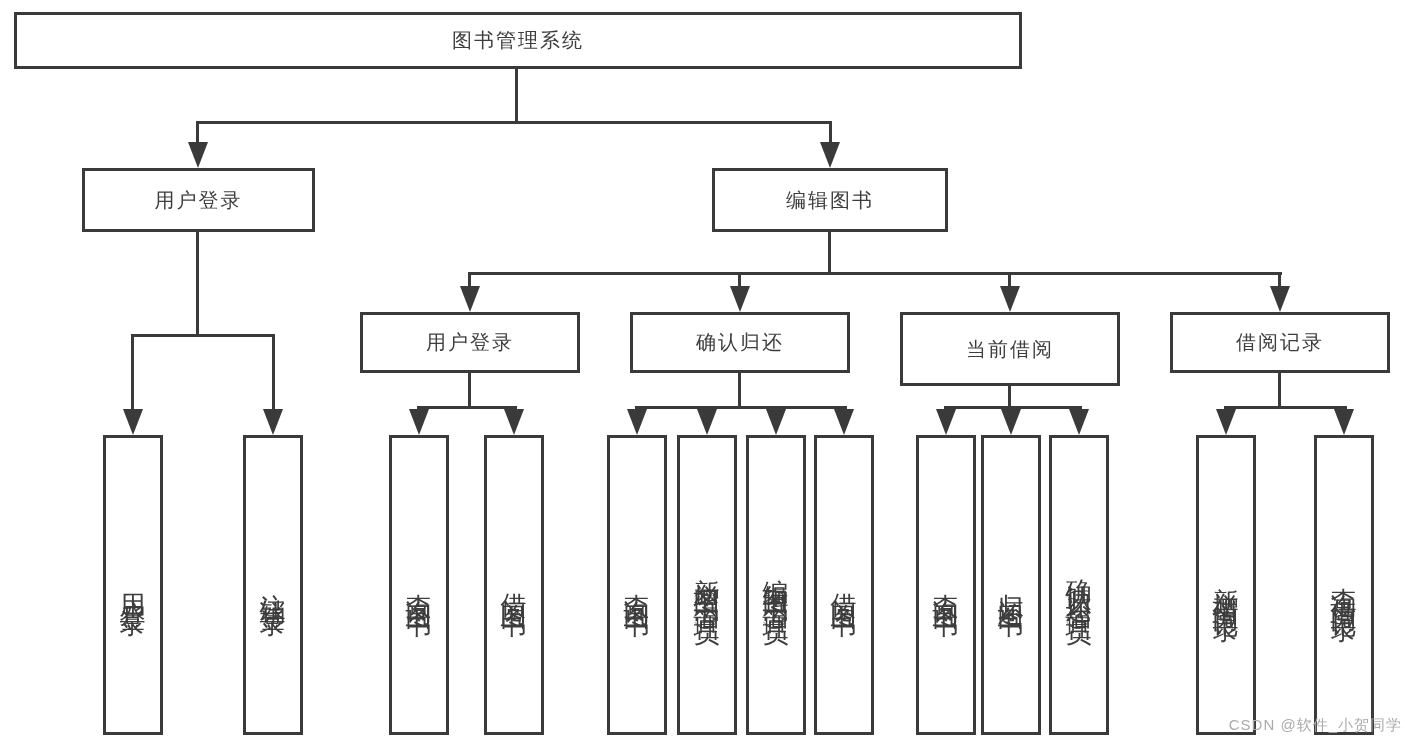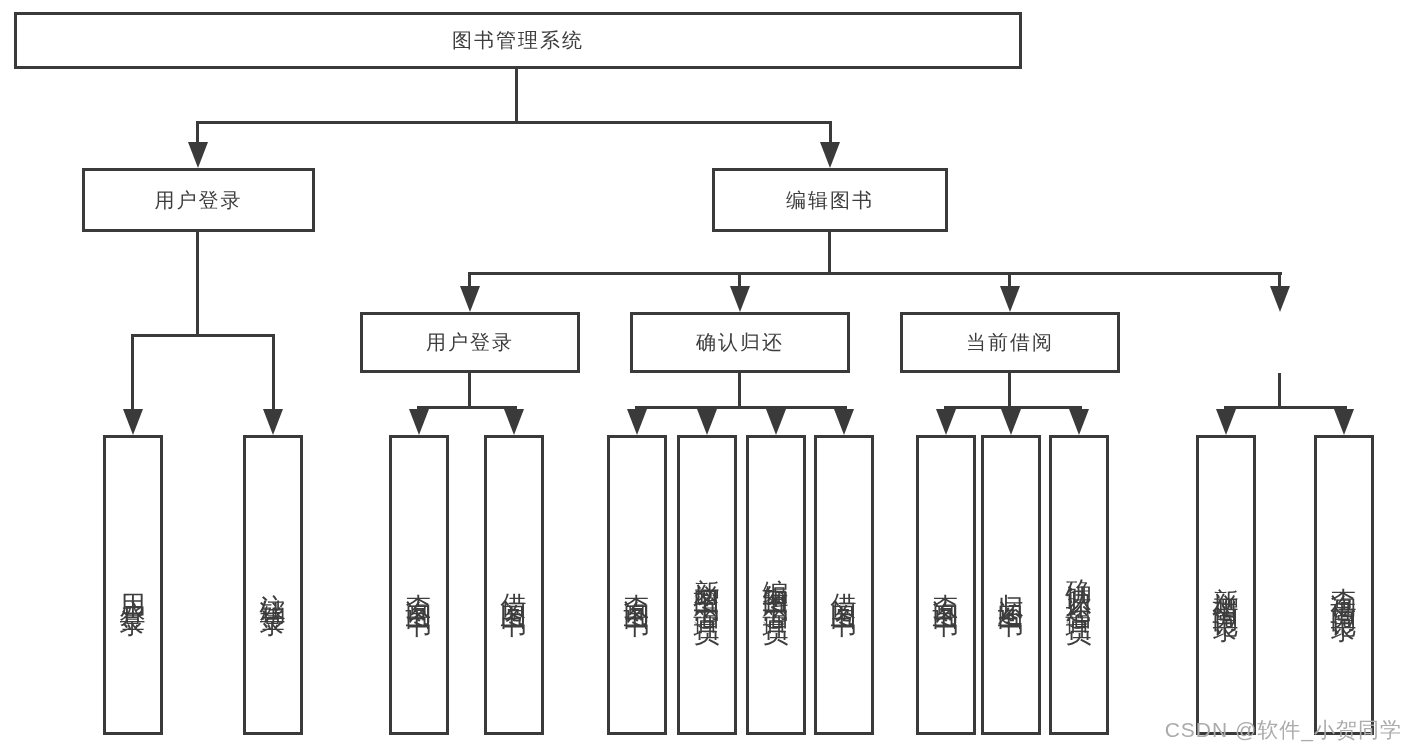--- a/index.html
+++ b/index.html
@@ -22,21 +22,21 @@
     font-size:26px;line-height:1;letter-spacing:6px;white-space:nowrap;
   }
   .line{position:absolute;background:#3a3a3a;z-index:1;}
   .arrow{
     position:absolute;width:0;height:0;z-index:1;
     border-left:10px solid transparent;border-right:10px solid transparent;
     border-top:26px solid #3a3a3a;
   }
   .watermark{
     position:absolute;right:3px;top:716px;z-index:5;
-    font-size:21px;color:#ababab;letter-spacing:1px;white-space:nowrap;
+    font-size:15px;color:#ababab;letter-spacing:1px;white-space:nowrap;
   }
 </style>
 </head>
 <body>
 
 <div class="stage">
 
   <div class="hbox" style="left:14px;top:12px;width:1008px;height:57px;">
     <span>图书管理系统</span>
   </div>
@@ -72,22 +72,25 @@
   <div class="arrow" style="left:730px;top:286px;"></div>
   <div class="arrow" style="left:1000px;top:286px;"></div>
   <div class="arrow" style="left:1270px;top:286px;"></div>
 
   <div class="hbox" style="left:360px;top:312px;width:220px;height:61px;">
     <span>用户登录</span>
   </div>
   <div class="hbox" style="left:630px;top:312px;width:220px;height:61px;">
     <span>确认归还</span>
   </div>
-  <div class="hbox" style="left:900px;top:312px;width:220px;height:61px;">
+  <div class="hbox" style="left:900px;top:312px;width:220px;height:74px;">
     <span>当前借阅</span>
+  </div>
+  <div class="hbox" style="left:1170px;top:312px;width:220px;height:61px;">
+    <span>借阅记录</span>
   </div>
 
   <div class="line" style="left:468px;top:373px;width:3px;height:36px;"></div>
   <div class="line" style="left:417px;top:406px;width:100px;height:3px;"></div>
   <div class="arrow" style="left:409px;top:409px;"></div>
   <div class="arrow" style="left:504px;top:409px;"></div>
 
   <div class="line" style="left:738px;top:373px;width:3px;height:36px;"></div>
   <div class="line" style="left:635px;top:406px;width:212px;height:3px;"></div>
   <div class="arrow" style="left:627px;top:409px;"></div>

